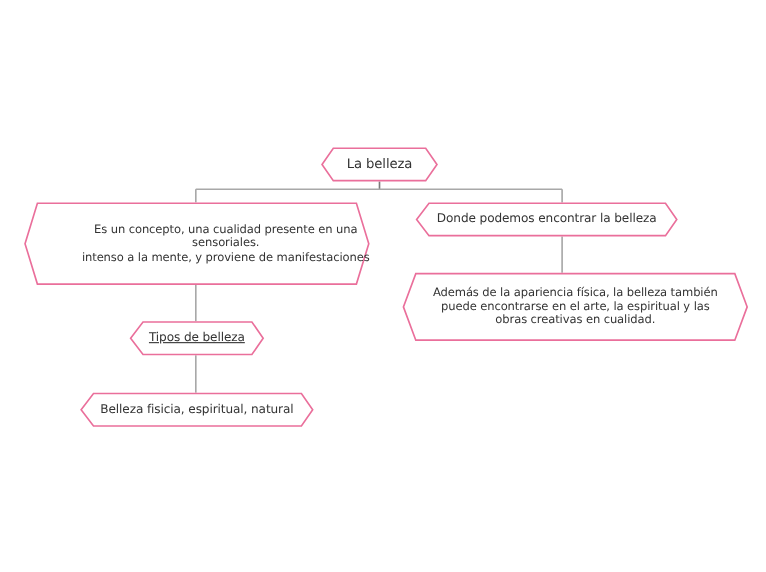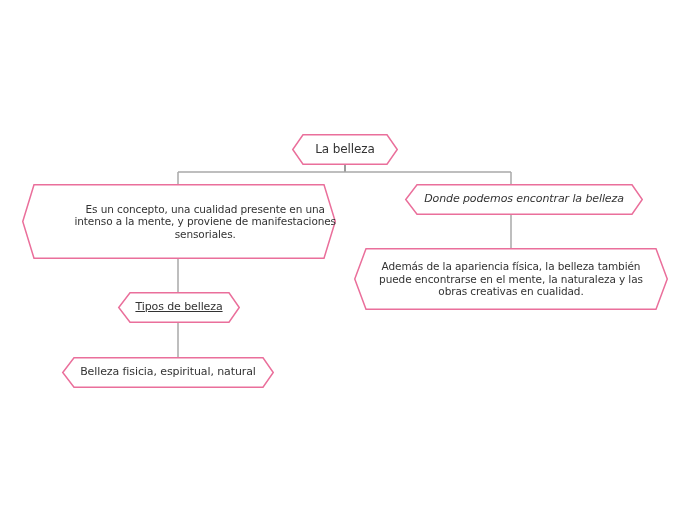--- a/index.html
+++ b/index.html
@@ -37,49 +37,49 @@
     </svg>
     <span class="label">La belleza</span>
   </div>
 
   <div class="node" style="left:22px; top:184px; width:314px; height:75px;justify-content:flex-end;">
     <svg class="shape" width="314" height="75">
       <polygon points="12,0.75 302,0.75 313.25,37.5 302,74.25 12,74.25 0.75,37.5" fill="#ffffff" stroke="#ea6f9b" stroke-width="1.5"></polygon>
     </svg>
     <span class="label">
       <span style="display:block">Es un concepto, una cualidad presente en una</span>
+      <span style="display:block">sensoriales.</span>
       <span style="display:block">intenso a la mente, y proviene de manifestaciones</span>
-      <span style="display:block">sensoriales.</span>
     </span>
   </div>
 
-  <div class="node small" style="left:405px; top:184px; width:238px; height:31px;font-style:italic;">
+  <div class="node small" style="left:378px; top:184px; width:238px; height:31px;">
     <svg class="shape" width="238" height="31">
       <polygon points="12,0.75 227,0.75 237.25,15.5 227,30.25 12,30.25 0.75,15.5" fill="#ffffff" stroke="#ea6f9b" stroke-width="1.5"></polygon>
     </svg>
     <span class="label">Donde podemos encontrar la belleza</span>
   </div>
 
-  <div class="node" style="left:354px; top:248px; width:314px; height:62px;">
+  <div class="node" style="left:366px; top:248px; width:314px; height:62px;">
     <svg class="shape" width="314" height="62">
       <polygon points="12,0.75 302,0.75 313.25,31 302,61.25 12,61.25 0.75,31" fill="#ffffff" stroke="#ea6f9b" stroke-width="1.5"></polygon>
     </svg>
     <span class="label">
       <span style="display:block">Además de la apariencia física, la belleza también</span>
-      <span style="display:block">puede encontrarse en el mente, la naturaleza y las</span>
+      <span style="display:block">puede encontrarse en el arte, la espiritual y las</span>
       <span style="display:block">obras creativas en cualidad.</span>
     </span>
   </div>
 
   <div class="node small" style="left:118px; top:292px; width:122px; height:31px;text-decoration:underline;">
     <svg class="shape" width="122" height="31">
       <polygon points="12,0.75 111,0.75 121.25,15.5 111,30.25 12,30.25 0.75,15.5" fill="#ffffff" stroke="#ea6f9b" stroke-width="1.5"></polygon>
     </svg>
     <span class="label">Tipos de belleza</span>
   </div>
 
-  <div class="node small" style="left:62px; top:357px; width:212px; height:31px;">
+  <div class="node small" style="left:73px; top:357px; width:212px; height:31px;">
     <svg class="shape" width="212" height="31">
       <polygon points="12,0.75 201,0.75 211.25,15.5 201,30.25 12,30.25 0.75,15.5" fill="#ffffff" stroke="#ea6f9b" stroke-width="1.5"></polygon>
     </svg>
     <span class="label">Belleza fisicia, espiritual, natural</span>
   </div>
 </div>
 
 </body></html>

